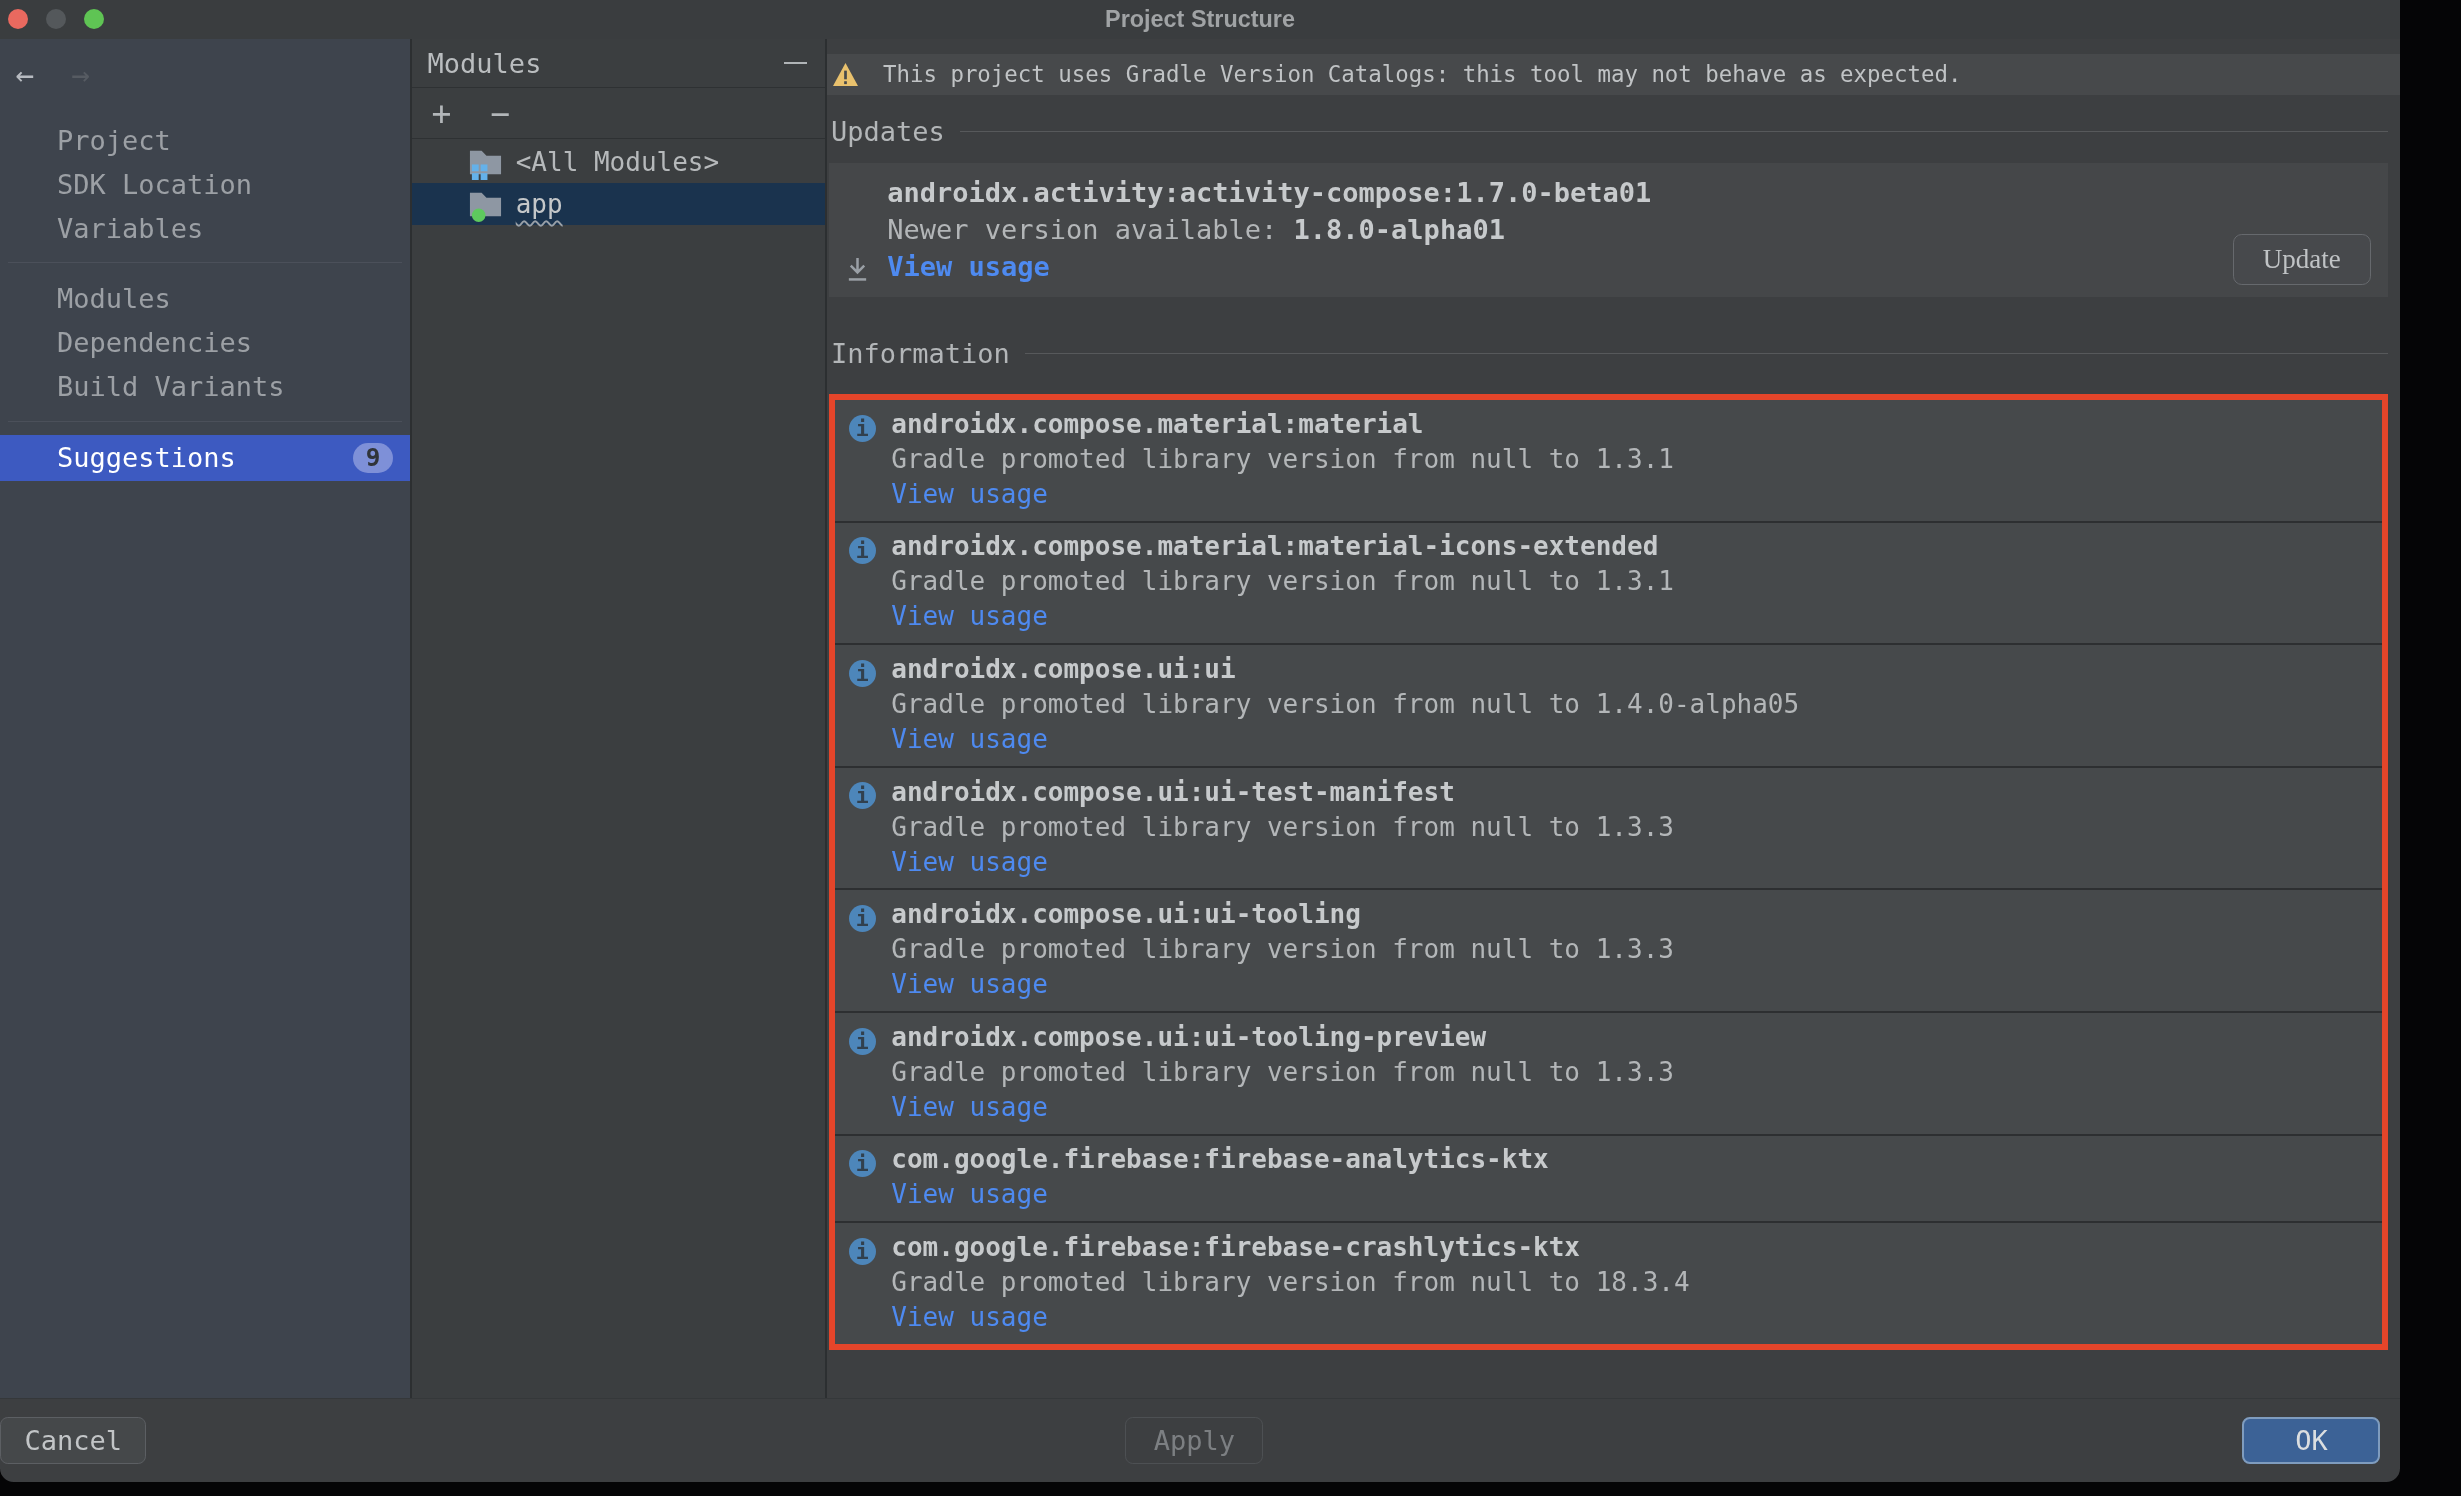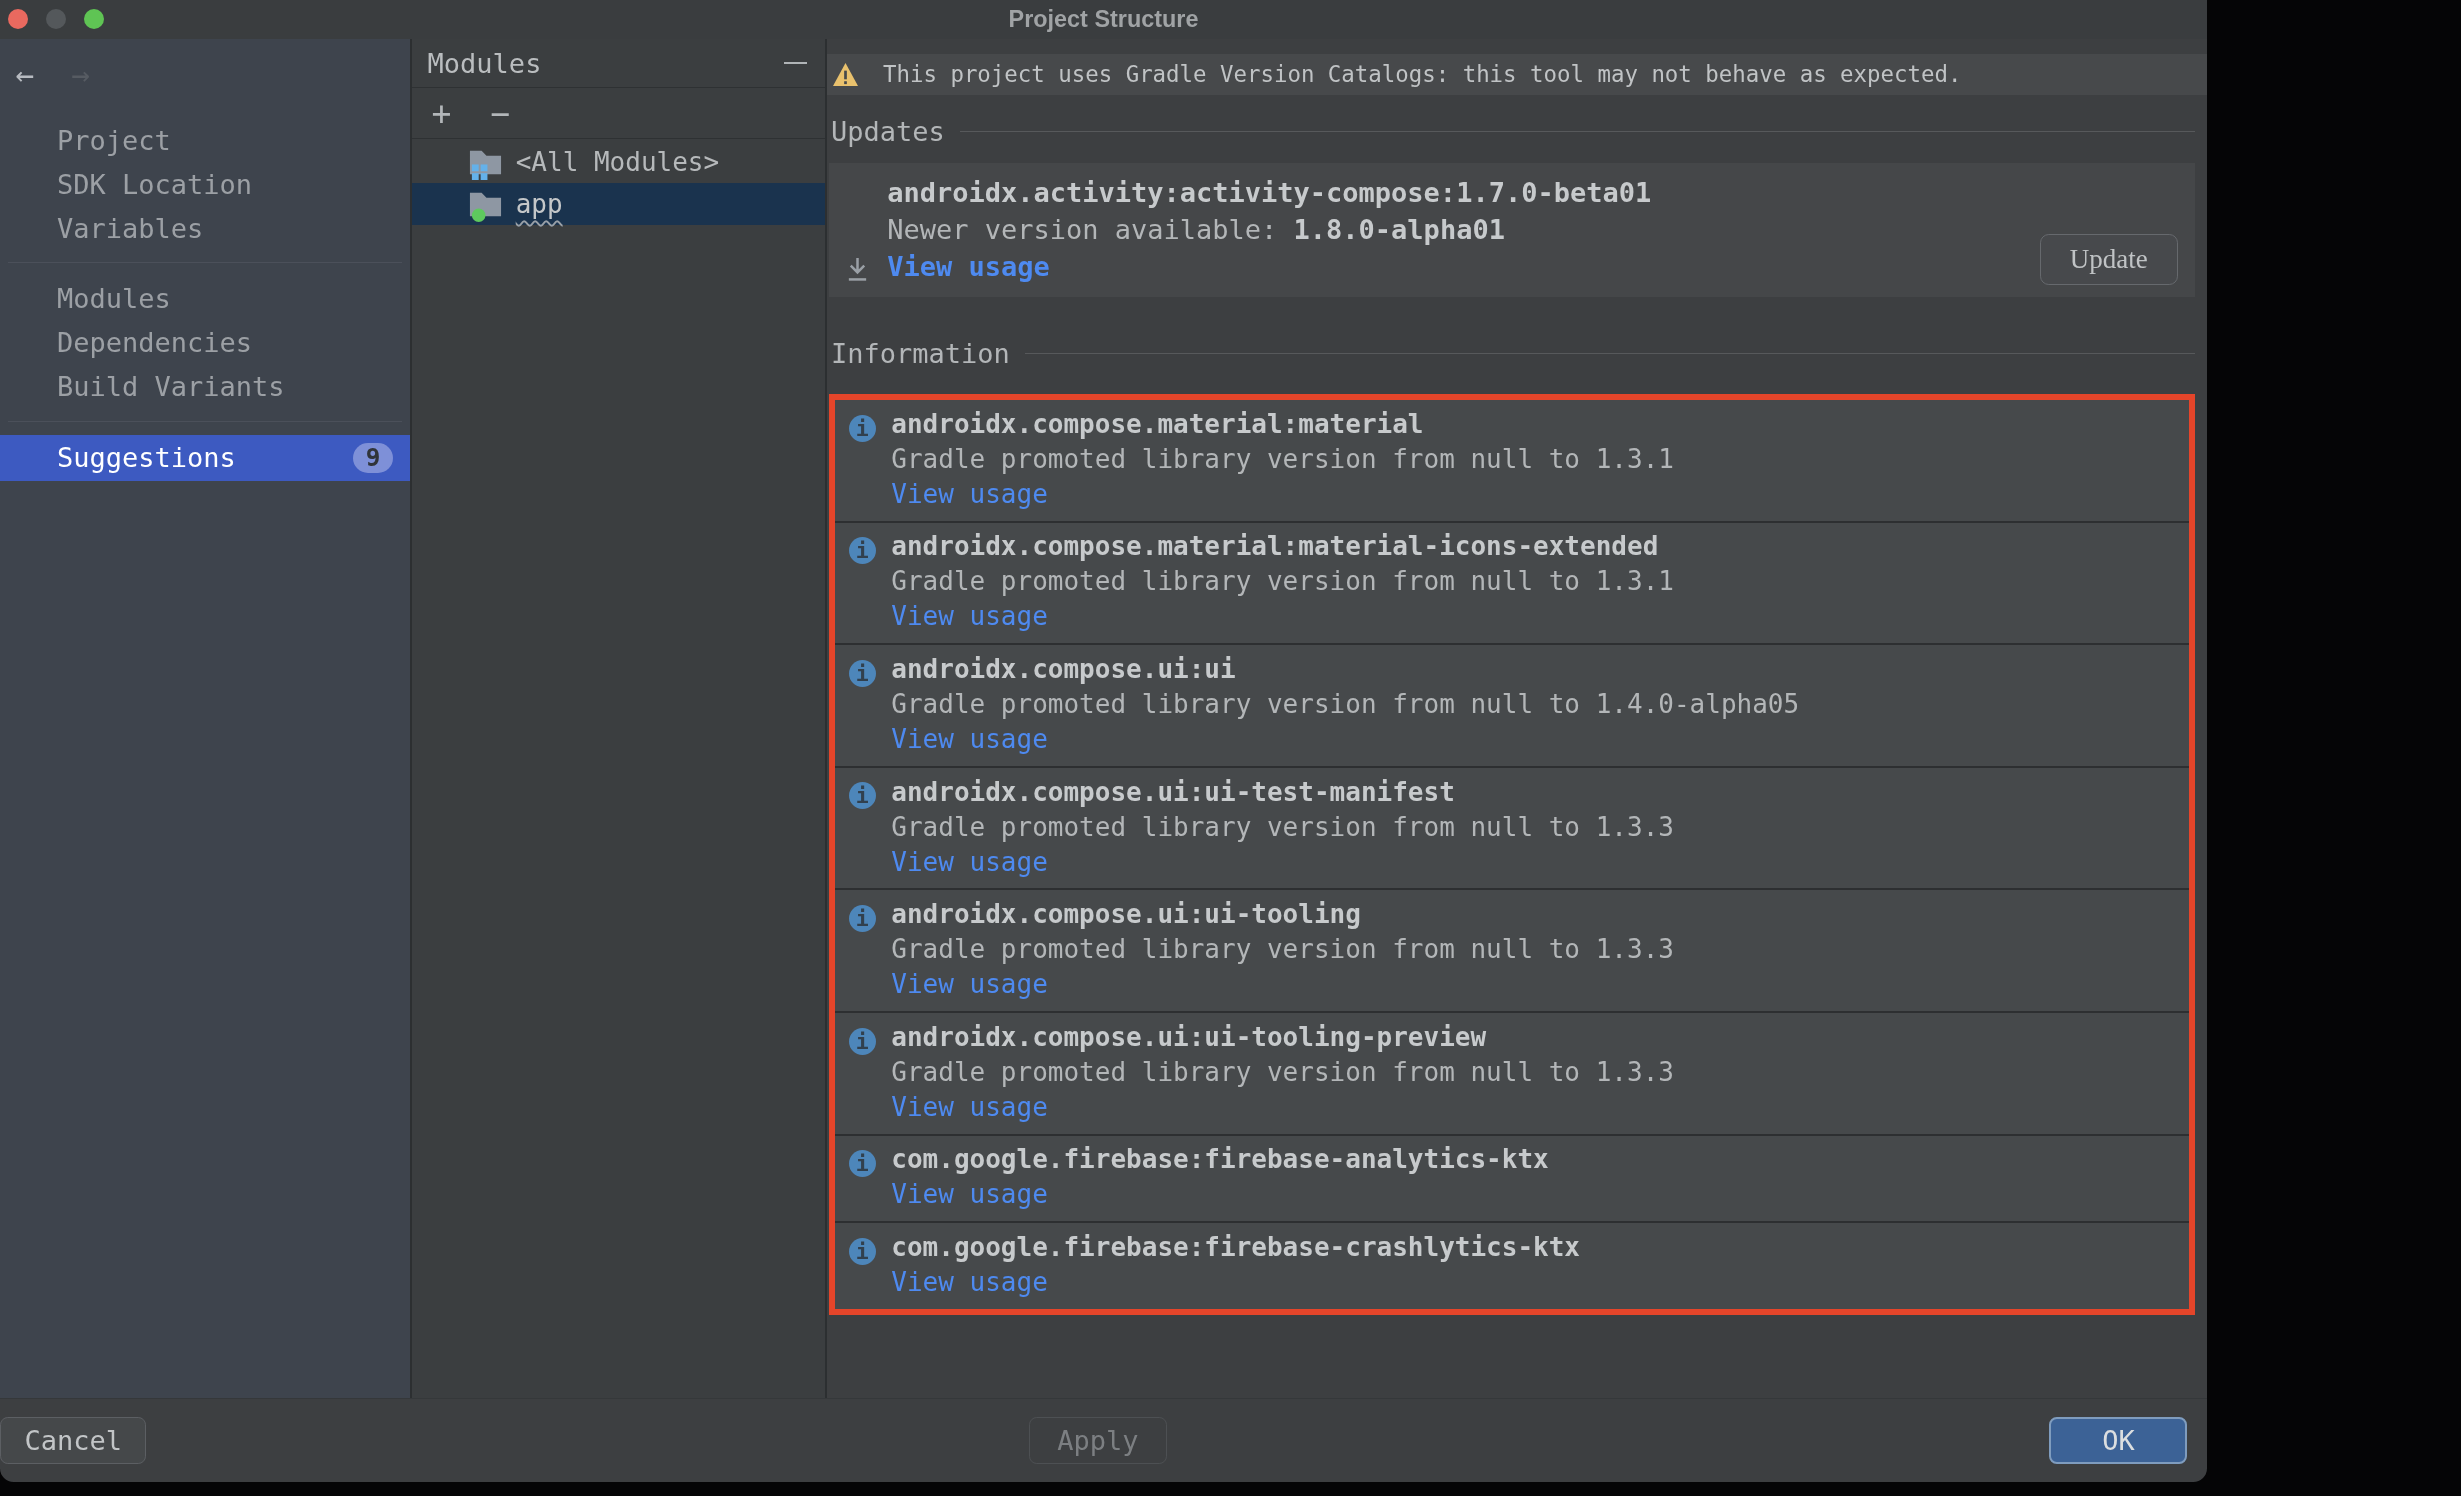--- a/index.html
+++ b/index.html
@@ -1,19 +1,19 @@
 <!DOCTYPE html>
 <html style="--selection-blue: #3d5ac1; --badge-blue: #7e90d8; --tree-selection: #1a334e; --error-red: #e5452a; --link-blue: #4e8af0; --warning-yellow: #e9c16d; --info-icon-blue: #4d86ba; --ok-blue: #3c6296;"><head>
 <meta charset="utf-8">
 <style>
   * { margin:0; padding:0; box-sizing:border-box; }
   html,body { width:2462px; height:1496px; background:#050506; overflow:hidden;
               font-family:"DejaVu Sans Mono", monospace; }
 
-  .dialog { position:absolute; top:0; left:0; width:2207px; height:1482px;
+  .dialog { position:absolute; top:0; left:0; width:2400px; height:1482px;
             background:#3d3f41; border-radius:0 0 13.7px 13.7px; overflow:hidden;
             display:flex; flex-direction:column; }
 
   
   .titlebar { height:39px; background:#3a3d3f; position:relative; flex:0 0 auto; }
   .traffic { position:absolute; left:7.8px; top:8.8px; display:flex; gap:17.6px; }
   .tl { width:20.5px; height:20.5px; border-radius:50%; display:inline-block; }
   .tl.red   { background:#e9695f; }
   .tl.gray  { background:#54585b; }
   .tl.green { background:#5fc454; }
@@ -266,20 +266,21 @@
           <div class="i-lines">
             <div class="i-title">com.google.firebase:firebase-analytics-ktx</div>
             <span class="link">View usage</span>
           </div>
         </div>
 
         <div class="info-row">
           <div class="i-icon">i</div>
           <div class="i-lines">
             <div class="i-title">com.google.firebase:firebase-crashlytics-ktx</div>
+            <div class="i-desc">Gradle promoted library version from null to 18.3.4</div>
             <span class="link">View usage</span>
           </div>
         </div>
 
       </div>
     </section>
   </div>
 
   <footer class="footer">
     <button class="f-btn cancel">Cancel</button>

